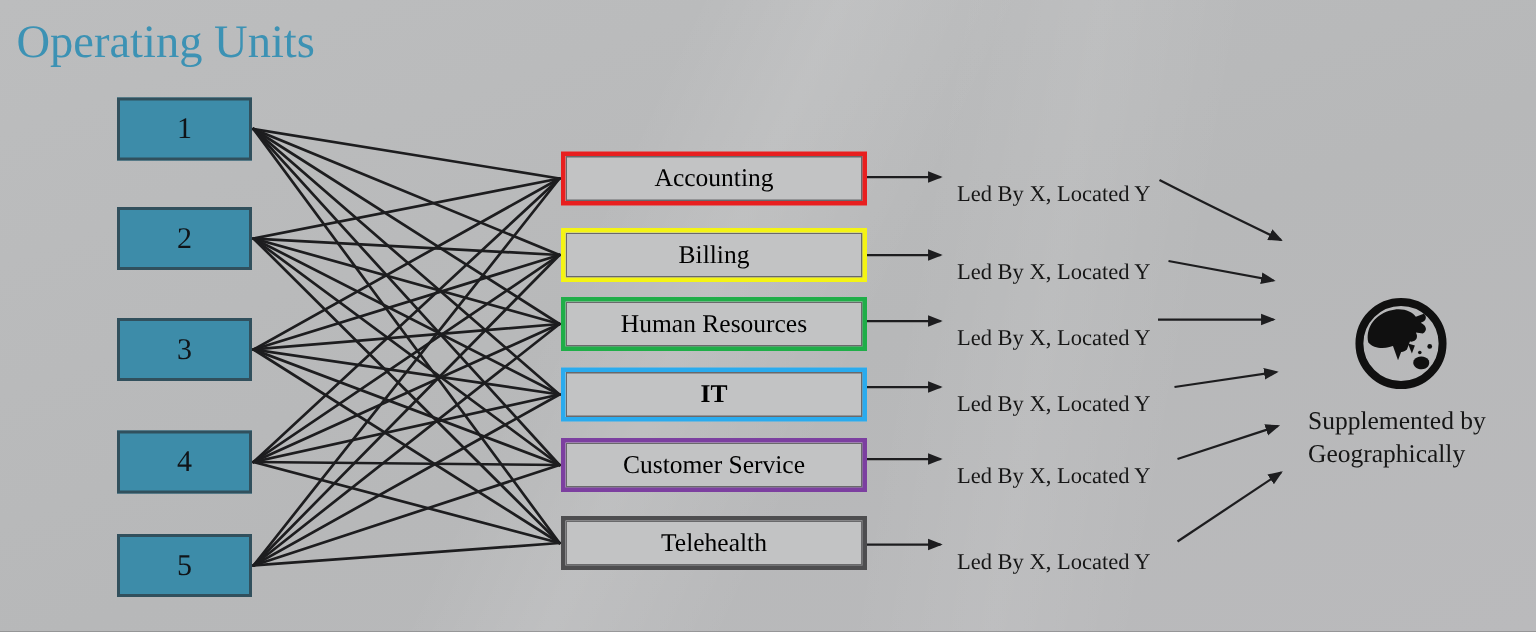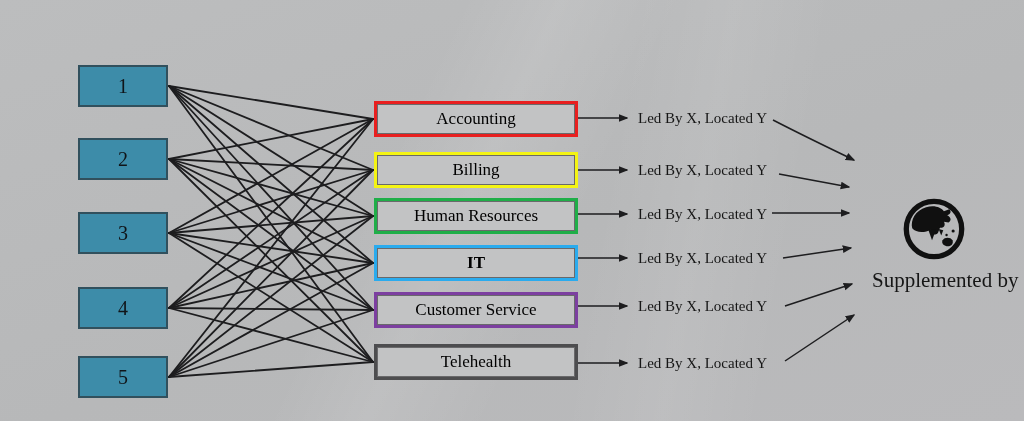--- a/index.html
+++ b/index.html
@@ -19,24 +19,24 @@
     font-size:20px;color:#101418;
   }
   .svc{
     position:absolute;width:204px;height:36px;box-sizing:border-box;
     border:3px solid;display:flex;align-items:center;justify-content:center;
     background:#c2c3c4;box-shadow:inset 0 0 0 1px rgba(45,45,48,.6);
     font-size:17px;color:#000000;white-space:nowrap;
   }
   .led{
     position:absolute;left:638px;height:20px;line-height:20px;
-    font-size:15px;color:#161616;white-space:nowrap;
+    font-size:15px;color:#161616;white-space:nowrap;margin-top:12px;
   }
   #globe{position:absolute;left:901px;top:196px;width:66px;height:66px;}
-  #note{position:absolute;left:872px;top:270px;font-size:21px;line-height:21.5px;color:#161616;}
+  #note{position:absolute;left:872px;top:270px;font-size:17px;line-height:21.5px;color:#161616;}
 </style>
 </head>
 <body>
 
 <div id="stage">
   <svg id="wires" viewBox="0 0 1024 421" xmlns="http://www.w3.org/2000/svg">
     <defs>
       <marker id="arw" viewBox="0 0 10 10" refX="8.5" refY="5" markerWidth="6.5" markerHeight="6.5" orient="auto">
         <path d="M0,1 L10,5 L0,9 z" fill="#1d1d1f"></path>
       </marker>
@@ -84,20 +84,21 @@
     <g id="rightarrows">
         <path d="M773,120 Q804,136 854,160" stroke="#1d1d1f" stroke-width="1.5" fill="none" marker-end="url(#arw)"></path>
         <path d="M779,174 L849,187" stroke="#1d1d1f" stroke-width="1.5" fill="none" marker-end="url(#arw)"></path>
         <path d="M772,213 L849,213" stroke="#1d1d1f" stroke-width="1.5" fill="none" marker-end="url(#arw)"></path>
         <path d="M783,258 L851,248" stroke="#1d1d1f" stroke-width="1.5" fill="none" marker-end="url(#arw)"></path>
         <path d="M785,306 L852,284" stroke="#1d1d1f" stroke-width="1.5" fill="none" marker-end="url(#arw)"></path>
         <path d="M785,361 L854,315" stroke="#1d1d1f" stroke-width="1.5" fill="none" marker-end="url(#arw)"></path>
       </g>
   </svg>
 
+  <h1 class="title" id="t-left" style="left: 11px; top: 12px; color: rgb(60, 146, 180);">Operating Units</h1>
 
   <div id="units">
       <div class="unit" style="left: 78px; top: 65px; background: rgb(61, 140, 169);">1</div>
       <div class="unit" style="left: 78px; top: 138px; background: rgb(61, 140, 169);">2</div>
       <div class="unit" style="left: 78px; top: 212px; background: rgb(61, 140, 169);">3</div>
       <div class="unit" style="left: 78px; top: 287px; background: rgb(61, 140, 169);">4</div>
       <div class="unit" style="left: 78px; top: 356px; background: rgb(61, 140, 169);">5</div>
     </div>
   <div id="svcs">
       <div class="svc" style="left: 374px; top: 101px; border-color: rgb(232, 31, 31);">
@@ -135,14 +136,15 @@
       <path fill="#101010" d="M41,50 L47,67 L53,51 Z"></path>
       <path fill="#101010" d="M57,50 L61,60 L64,52 Z"></path>
       <path fill="#101010" d="M63,67 C66,62 75,62 78,67 C80,72 76,77 69,76 C64,75 61,71 63,67 Z"></path>
       <circle cx="79" cy="53" r="2.4" fill="#101010"></circle>
       <circle cx="69" cy="59" r="1.8" fill="#101010"></circle>
     </svg>
   </span>
 
   <div id="note">
     <div>Supplemented by</div>
+    <div>Geographically</div>
   </div>
 </div>
 
 </body></html>

